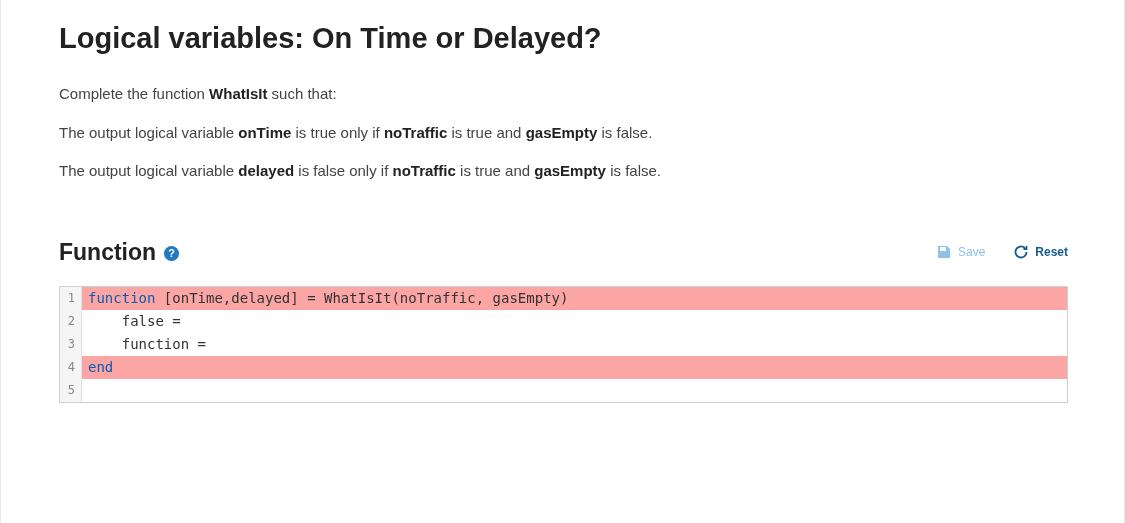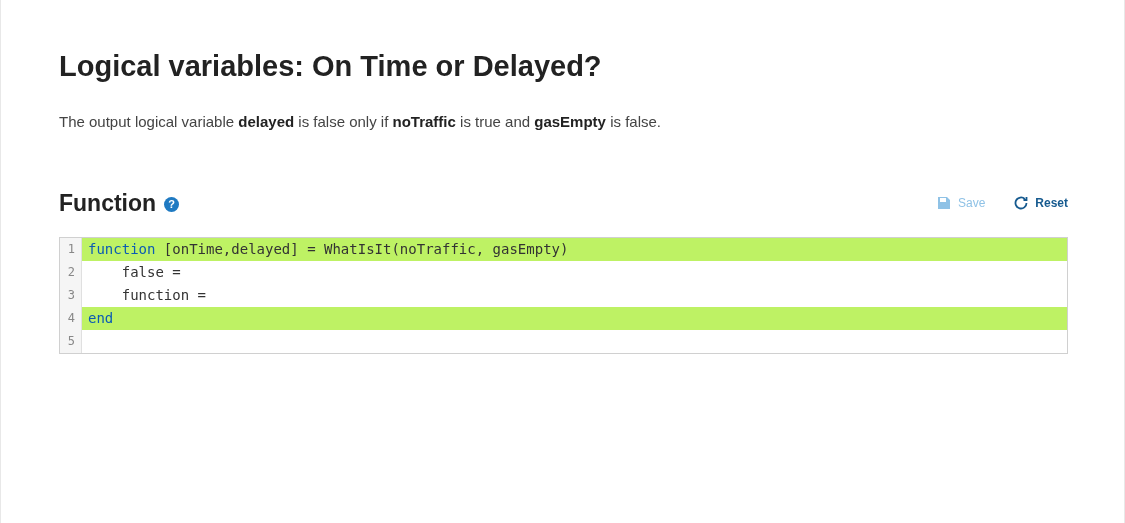--- a/index.html
+++ b/index.html
@@ -7,22 +7,21 @@
       font-family: -apple-system, BlinkMacSystemFont, "Segoe UI", Helvetica, Arial, sans-serif;
       background: #fff;
       color: #333;
       width: 1125px;
       height: 523px;
       border-left: 1px solid #e8e8e8;
       border-right: 1px solid #e8e8e8;
       overflow: hidden;
     }
     .container {
-      padding: 38px 56px 20px 58px;
-      margin-top: 12px;
+      padding: 22px 56px 20px 58px;
     }
     h1.title {
       font-size: 29px;
       font-weight: 700;
       color: #222;
       margin-bottom: 28px;
     }
     p.desc {
       font-size: 15px;
       color: #444;
@@ -101,31 +100,37 @@
       background: #f5f5f5;
       border-right: 1px solid #e0e0e0;
       font-size: 12px;
       user-select: none;
     }
     .code {
       flex: 1;
       padding-left: 6px;
       white-space: pre;
     }
-    .line-active .code { background: #bef264; }
+    .line-active .code { background: #fca5a5; }
     .kw { color: #0b5bb3; }
   </style>
 </head>
 <body>
 
 <div class="container">
 
   <h1 class="title">Logical variables: On Time or Delayed?</h1>
 
+  <p class="desc">
+    <span>Complete the function </span><strong>WhatIsIt</strong><span> such that:</span>
+  </p>
 
+  <p class="desc">
+    <span>The output logical variable </span><strong>onTime</strong><span> is true only if </span><strong>noTraffic</strong><span> is true and </span><strong>gasEmpty</strong><span> is false.</span>
+  </p>
 
   <p class="desc">
     <span>The output logical variable </span><strong>delayed</strong><span> is false only if </span><strong>noTraffic</strong><span> is true and </span><strong>gasEmpty</strong><span> is false.</span>
   </p>
 
 
   <div class="section-header">
     <div class="section-left">
       <span class="section-title">Function</span>
       <span class="help-icon">?</span>

